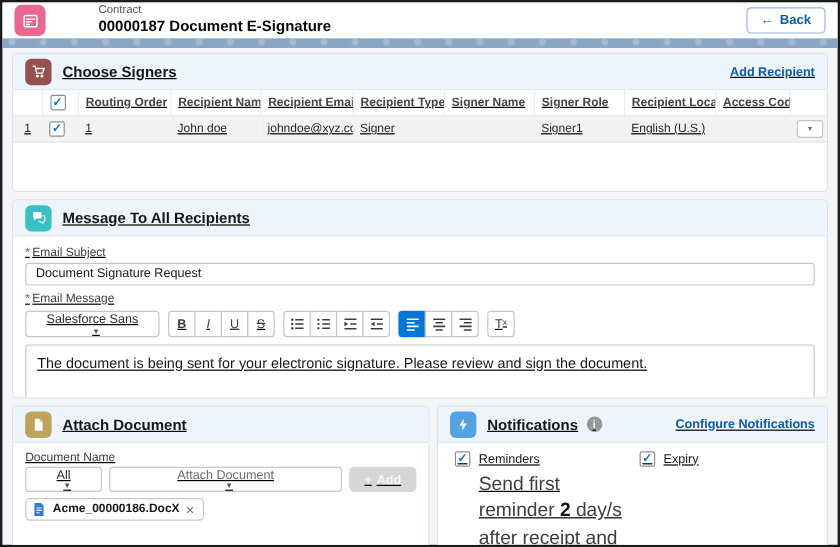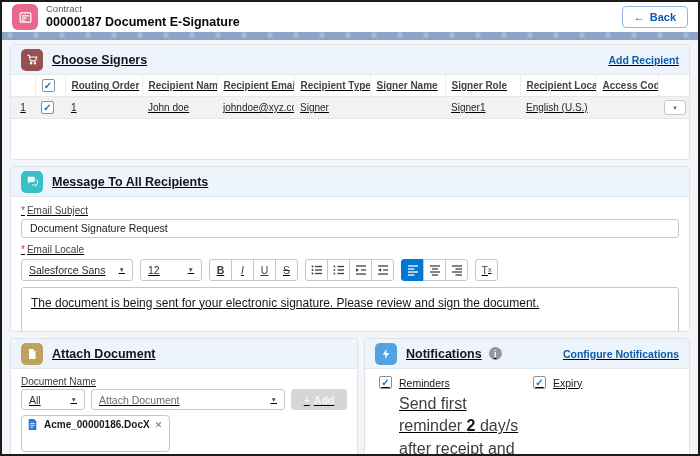--- a/index.html
+++ b/index.html
@@ -1,20 +1,20 @@
 <!DOCTYPE html>
 <html><head>
 <meta charset="utf-8">
 <style>
   * { box-sizing: border-box; margin: 0; padding: 0; }
   body { margin: 0; background: #fff; font-family: "Liberation Sans", sans-serif; }
   .wrapper { width: 700px; height: 456px; border: 2px solid #1b1b1b; background: #f4f5f8; display: flex; flex-direction: column; overflow: hidden; }
 
   
-  .top-header { background: #fff; height: 30px; display: flex; align-items: center; padding: 2px 10px; flex: 0 0 auto; }
+  .top-header { background: #fff; height: 30px; display: flex; align-items: center; padding: 2px 10px; flex: 0 0 auto; gap: 36px; }
   .obj-icon { width: 26px; height: 26px; border-radius: 6px; background: #E8688F; display: flex; align-items: center; justify-content: center; margin-right: 8px; flex: 0 0 auto; }
   .obj-meta { display: flex; flex-direction: column; line-height: 1.15; }
   .obj-label { font-size: 9.5px; color: #54565b; }
   .obj-title { font-size: 12.5px; font-weight: bold; color: #080707; }
   .back-btn { margin-left: auto; background: #fff; border: 1px solid #95b6e3; color: #0b5cab; font-size: 11px; font-weight: bold; border-radius: 4px; padding: 4px 11px; display: flex; align-items: center; gap: 5px; cursor: pointer; }
   .blue-bar { height: 8px; flex: 0 0 auto; background-color: #8AA5C6; background-image: radial-gradient(circle at 8px 3px, rgba(255,255,255,.22) 2.5px, transparent 3.5px); background-size: 26px 8px; }
 
   
   .content { flex: 1 1 auto; padding: 4px 8px 0; display: flex; flex-direction: column; gap: 6px; }
   .card { background: #fff; border: 1px solid #dfe2e8; border-radius: 4px; overflow: hidden; text-decoration: underline; }
@@ -33,21 +33,21 @@
   .cbx { width: 13px; height: 13px; border: 1px solid #8f8f8f; border-radius: 2px; background: #fff; display: inline-flex; align-items: center; justify-content: center; font-size: 10px; color: #0176d3; font-weight: bold; line-height: 1; cursor: pointer; }
   .row-action-btn { width: 22px; height: 15px; border: 1px solid #c9c7c5; border-radius: 3px; background: #fff; font-size: 6px; color: #706e6b; display: inline-flex; align-items: center; justify-content: center; cursor: pointer; }
 
   
   .card-message { height: 166px; flex: 0 0 auto; }
   .msg-body { padding: 6px 10px 8px; }
   .fld-label { font-size: 10px; color: #3e3e3c; margin: 2px 0 2px; }
   .req { color: #c23934; margin-right: 2px; }
   .text-input { width: 100%; height: 19px; border: 1px solid #c9c7c5; border-radius: 3px; padding: 0 8px; font-size: 10.5px; color: #181818; font-family: "Liberation Sans", sans-serif; background: #fff; }
   .toolbar { display: flex; align-items: center; gap: 7px; margin: 4px 0 6px; }
-  .combo { border: 1px solid #c9c7c5; border-radius: 3px; height: 22px; background: #fff; display: flex; align-items: center; justify-content: space-between; padding: 0 7px; font-size: 10.5px; color: #2e2e2e; cursor: pointer; }
+  .combo { border: 1px solid #c9c7c5; border-radius: 3px; height: 22px; background: #fff; display: flex; align-items: center; justify-content: space-between; padding: 0 7px; font-size: 10.5px; color: #2e2e2e; cursor: pointer; flex-direction: column; }
   .combo .chev { font-size: 6.5px; color: #555; margin-left: 6px; }
   .btn-group { display: flex; }
   .tb-btn { width: 23px; height: 22px; border: 1px solid #c9c7c5; background: #fff; display: flex; align-items: center; justify-content: center; font-size: 10.5px; color: #3e3e3c; margin-left: -1px; cursor: pointer; }
   .btn-group .tb-btn:first-child { margin-left: 0; border-radius: 3px 0 0 3px; }
   .btn-group .tb-btn:last-child { border-radius: 0 3px 3px 0; }
   .tb-btn.single { border-radius: 3px; margin-left: 0; }
   .tb-btn.active { background: #0176d3; border-color: #0176d3; color: #fff; }
   .tb-btn svg { display: block; }
   .u-line { text-decoration: underline; }
   .s-line { text-decoration: line-through; }
@@ -56,21 +56,21 @@
 
   
   .bottom-row { display: flex; gap: 6px; flex: 1 1 auto; }
   .card-attach { width: 348px; flex: 0 0 auto; }
   .card-notif { flex: 1 1 auto; }
   .attach-body { padding: 5px 10px; }
   .attach-controls { display: flex; gap: 6px; margin-top: 2px; }
   .sel-filter { width: 64px; height: 21px; flex: 0 0 auto; }
   .sel-doc { flex: 1 1 auto; height: 21px; color: #706e6b; }
   .add-btn { width: 56px; height: 21px; border: none; border-radius: 4px; background: #d8d6d4; color: #f7f6f5; font-size: 10.5px; font-weight: bold; display: flex; align-items: center; justify-content: center; gap: 4px; cursor: default; }
-  .pill { display: inline-flex; align-items: center; gap: 5px; border: 1px solid #c9c7c5; border-radius: 4px; padding: 2px 7px 20px 4px; margin-top: 5px; font-size: 10px; font-weight: bold; color: #181818; background: #fff; }
+  .pill { display: inline-flex; align-items: center; gap: 5px; border: 1px solid #c9c7c5; border-radius: 4px; padding: 2px 7px 2px 4px; margin-top: 5px; font-size: 10px; font-weight: bold; color: #181818; background: #fff; }
   .pill .close { font-weight: normal; color: #706e6b; font-size: 9px; cursor: pointer; }
 
   .info-dot { width: 13px; height: 13px; border-radius: 50%; background: #979797; color: #fff; font-size: 9px; font-weight: bold; display: inline-flex; align-items: center; justify-content: center; margin-left: -2px; }
   .notif-body { display: flex; padding: 7px 14px; gap: 12px; }
   .notif-col { flex: 1 1 0; }
   .cb-row { display: flex; align-items: center; gap: 7px; font-size: 10.5px; color: #181818; }
   .notif-desc { margin: 4px 0 0 20px; font-size: 16px; color: #3e3e3c; line-height: 1.4; }
   .notif-desc b { color: #16181d; }
 </style>
 </head>
@@ -176,29 +176,25 @@
           <svg width="13" height="13" viewBox="0 0 24 24" fill="#fff">
             <path d="M3 5a2 2 0 012-2h9a2 2 0 012 2v6a2 2 0 01-2 2H8l-3.5 3V13H5a2 2 0 01-2-2V5z"></path>
             <path d="M18 9h1a2 2 0 012 2v5a2 2 0 01-2 2h-1v2.6L14.5 18H11" fill="none" stroke="#fff" stroke-width="1.6"></path>
           </svg>
         </span>
         <span class="sec-title">Message To All Recipients</span>
       </div>
       <div class="msg-body">
         <div class="fld-label"><span class="req">*</span><span>Email Subject</span></div>
         <input class="text-input" type="text" value="Document Signature Request" style="">
-        <div class="fld-label" style="margin-top:6px"><span class="req">*</span><span>Email Locale</span></div>
+        <div class="fld-label" style="margin-top:6px"><span class="req">*</span><span>Email Message</span></div>
 
         <div class="toolbar">
           <div class="combo" style="width:112px">
             <span>Salesforce Sans</span>
-            <span class="chev">▼</span>
-          </div>
-          <div class="combo" style="width:62px">
-            <span>12</span>
             <span class="chev">▼</span>
           </div>
           <div class="btn-group">
             <span class="tb-btn" style="font-weight:bold">B</span>
             <span class="tb-btn" style="font-style:italic">I</span>
             <span class="tb-btn u-line">U</span>
             <span class="tb-btn s-line">S</span>
           </div>
           <div class="btn-group">
             <span class="tb-btn">

